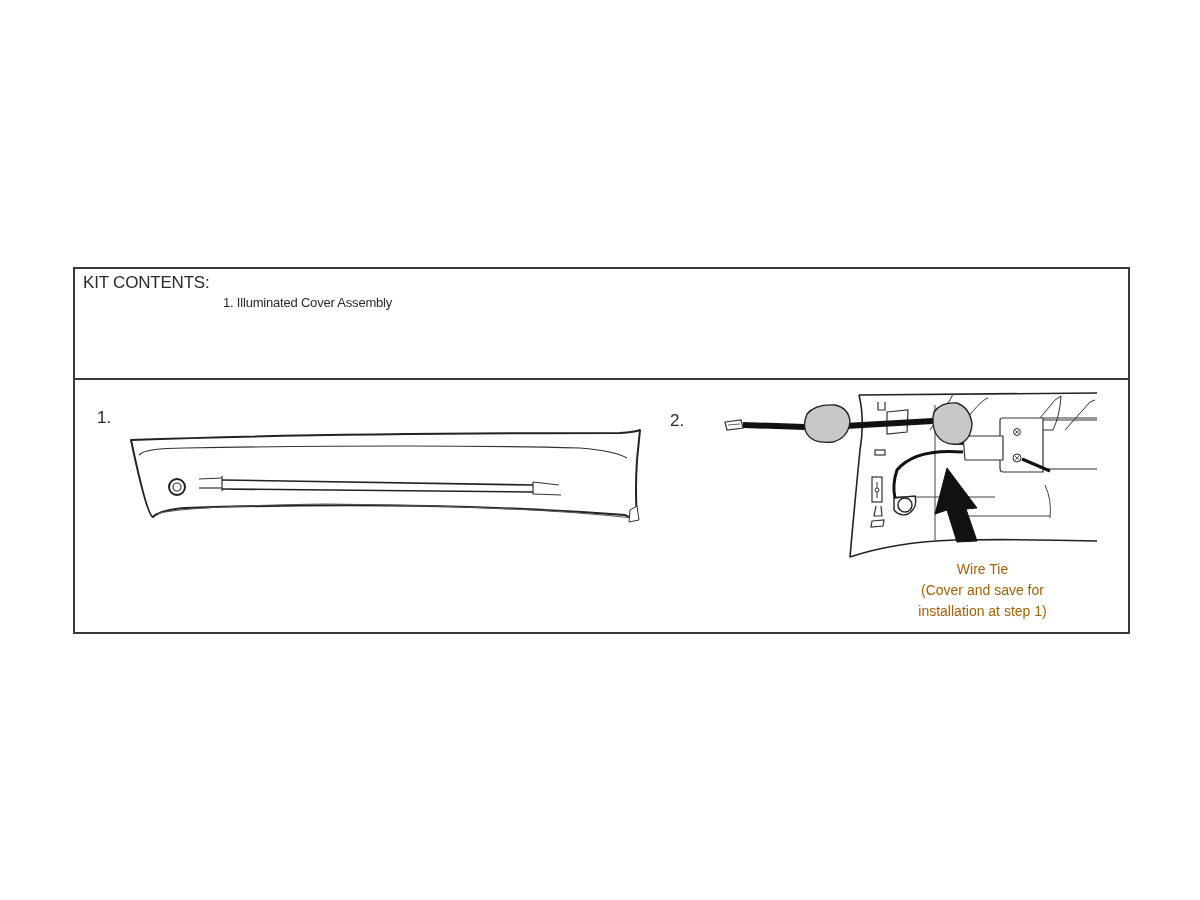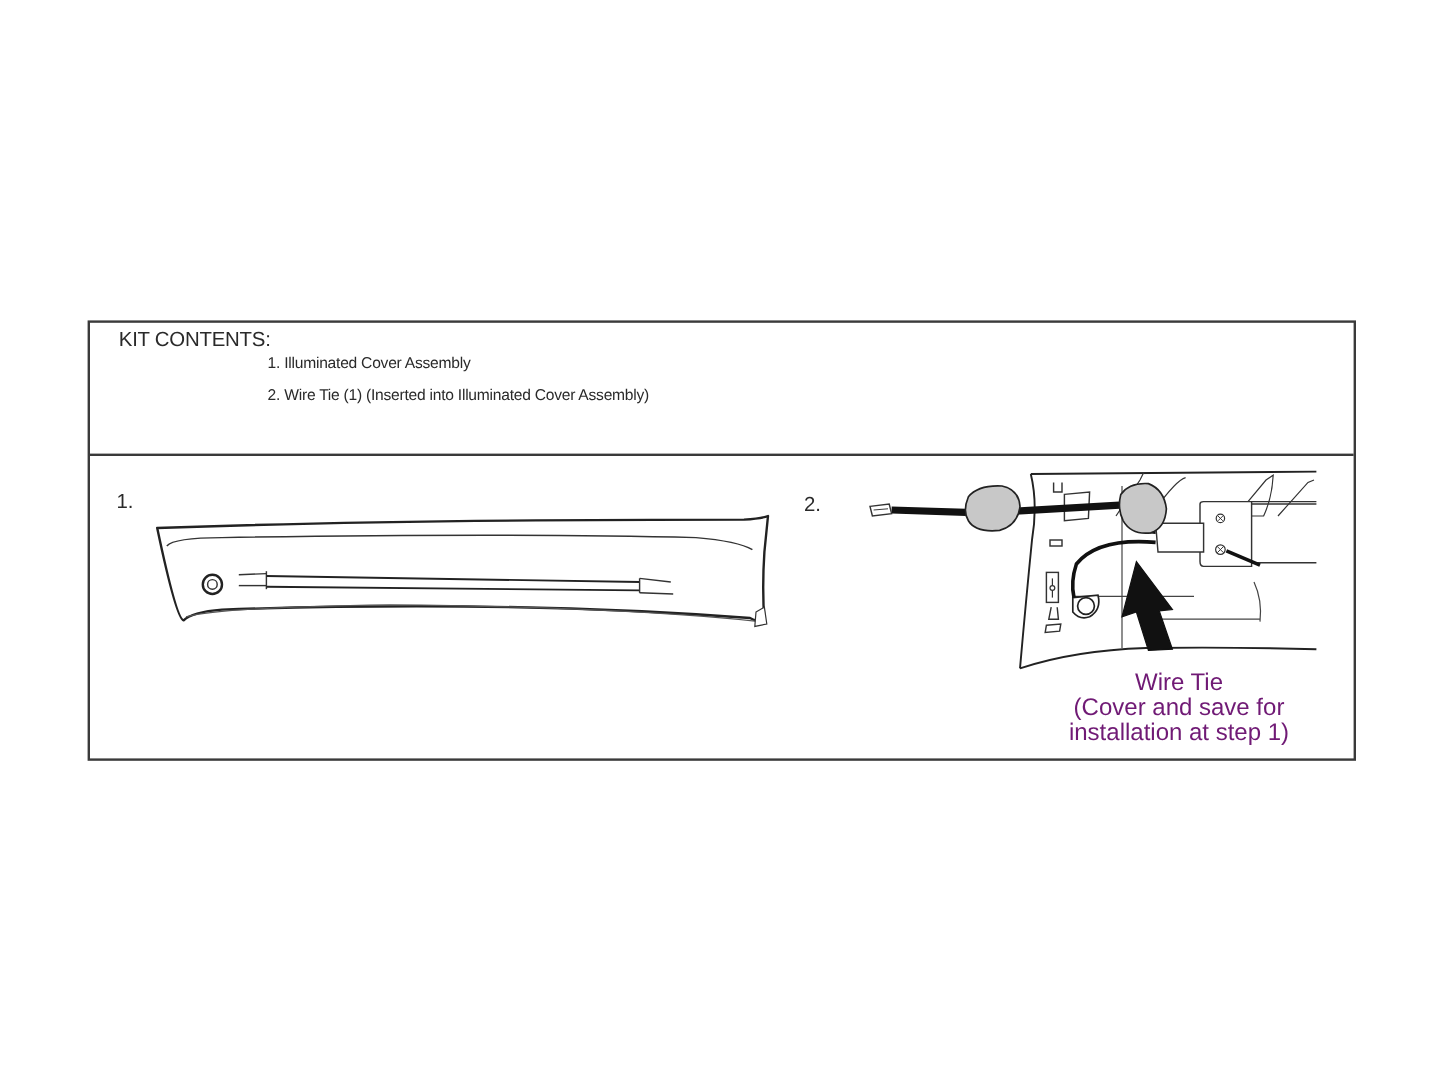--- a/index.html
+++ b/index.html
@@ -2,41 +2,40 @@
 <html><head>
   <meta charset="utf-8">
   <style>
     html, body { margin: 0; padding: 0; background: #ffffff; }
     body { width: 1200px; height: 900px; position: relative; overflow: hidden;
            font-family: "Liberation Sans", sans-serif; color: #2a2a2a; }
     .frame { position: absolute; left: 73px; top: 267px; width: 1053px; height: 363px;
              border: 2px solid #3a3a3a; box-sizing: content-box; }
     .kit-section { position: absolute; left: 0; top: 0; width: 1053px; height: 109px;
                    border-bottom: 2px solid #3a3a3a; }
-    .kit-title { position: absolute; left: 8px; top: 4px; font-size: 17px; letter-spacing: -0.2px; margin-left: 16px; }
+    .kit-title { position: absolute; left: 8px; top: 4px; font-size: 17px; letter-spacing: -0.2px; }
     .kit-item { position: absolute; left: 148px; font-size: 13px; letter-spacing: -0.2px; }
     .kit-item.i1 { top: 26px; }
     .kit-item.i2 { top: 52px; }
     .fig-section { position: absolute; left: 0; top: 111px; width: 1053px; height: 252px; }
     .fig-label { position: absolute; font-size: 17px; }
     .fig1-label { left: 22px; top: 28px; }
     .fig2-label { left: 595px; top: 31px; }
     svg { position: absolute; overflow: visible; }
     .caption { position: absolute; left: 810px; top: 179px; width: 195px; text-align: center;
-               font-size: 20px; line-height: 21px; color: #701a75; }
+               font-size: 14px; line-height: 21px; color: #a16207; }
   </style>
 </head>
 <body>
 
 <div class="frame">
 
   <div class="kit-section">
     <div class="kit-title">KIT CONTENTS:</div>
     <div class="kit-item i1">1. Illuminated Cover Assembly</div>
-    <div class="kit-item i2">2. Wire Tie (1) (Inserted into Illuminated Cover Assembly)</div>
   </div>
 
   <div class="fig-section">
 
     <div class="fig-label fig1-label">1.</div>
 
     <svg style="left:50px; top:50px;" width="530" height="110" viewBox="0 0 530 110">
 
       <path d="M6,10 Q200,3 495,3 Q510,2 515,0 L512,30 Q510,60 512,88 Q505,88 500,85
                Q300,70 60,78 Q35,80 28,87 Q22,86 6,10 Z" fill="#ffffff" stroke="#222" stroke-width="2" stroke-linejoin="round"></path>

